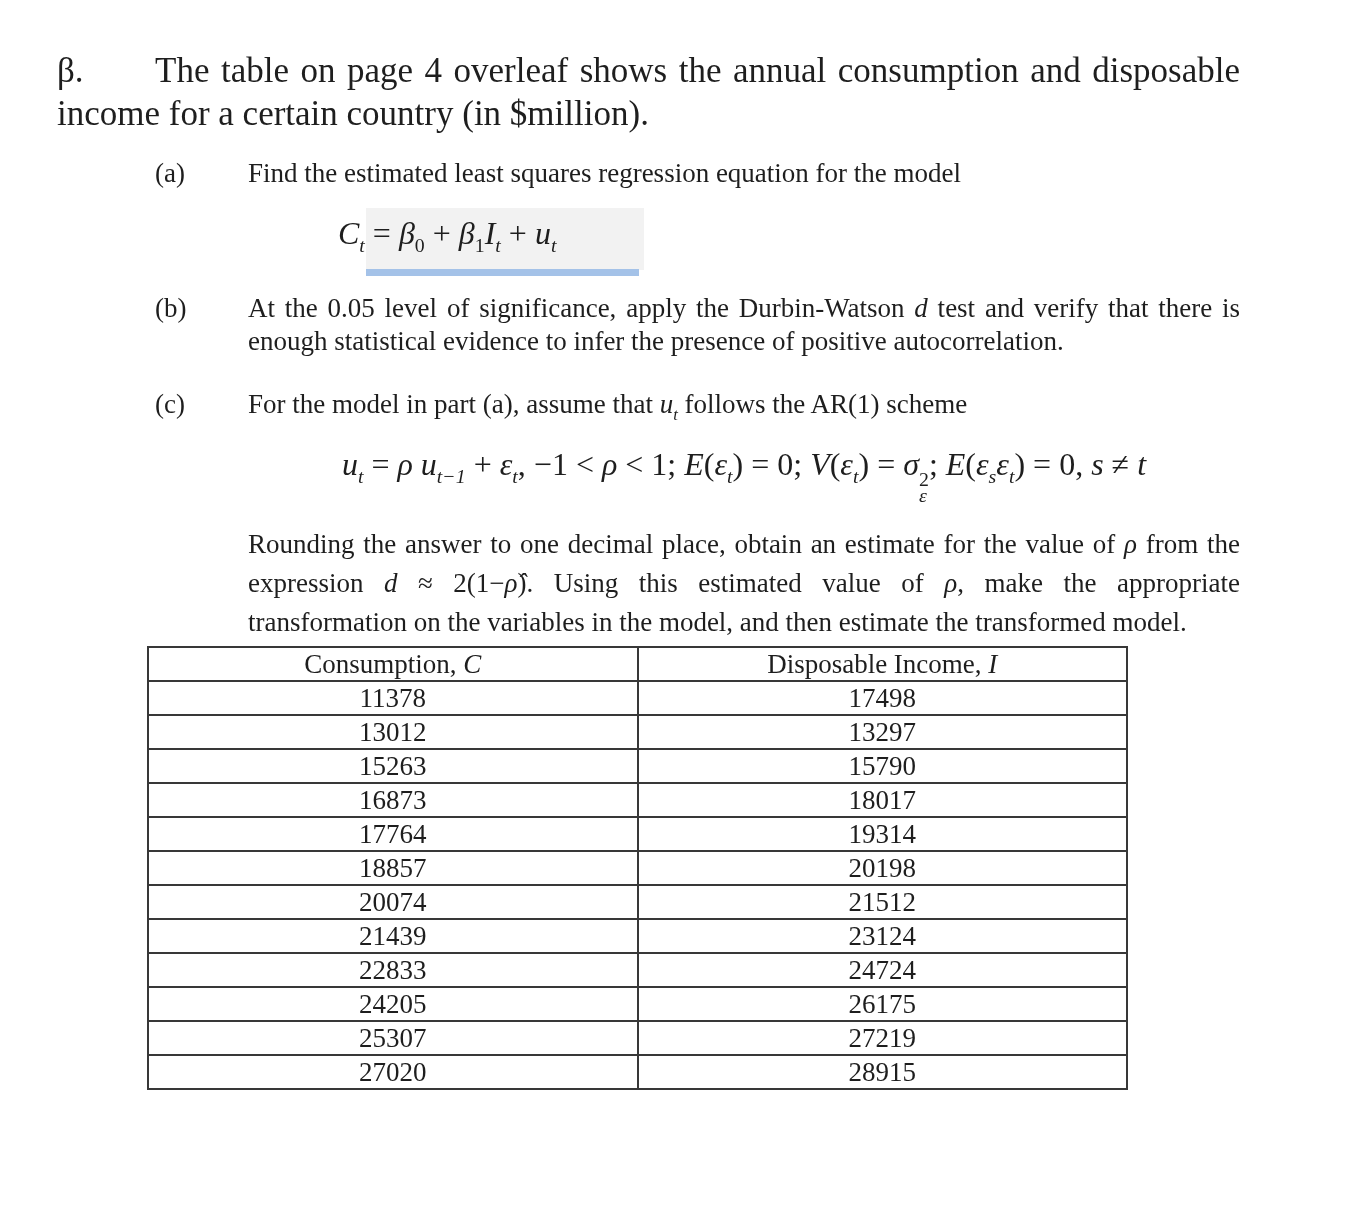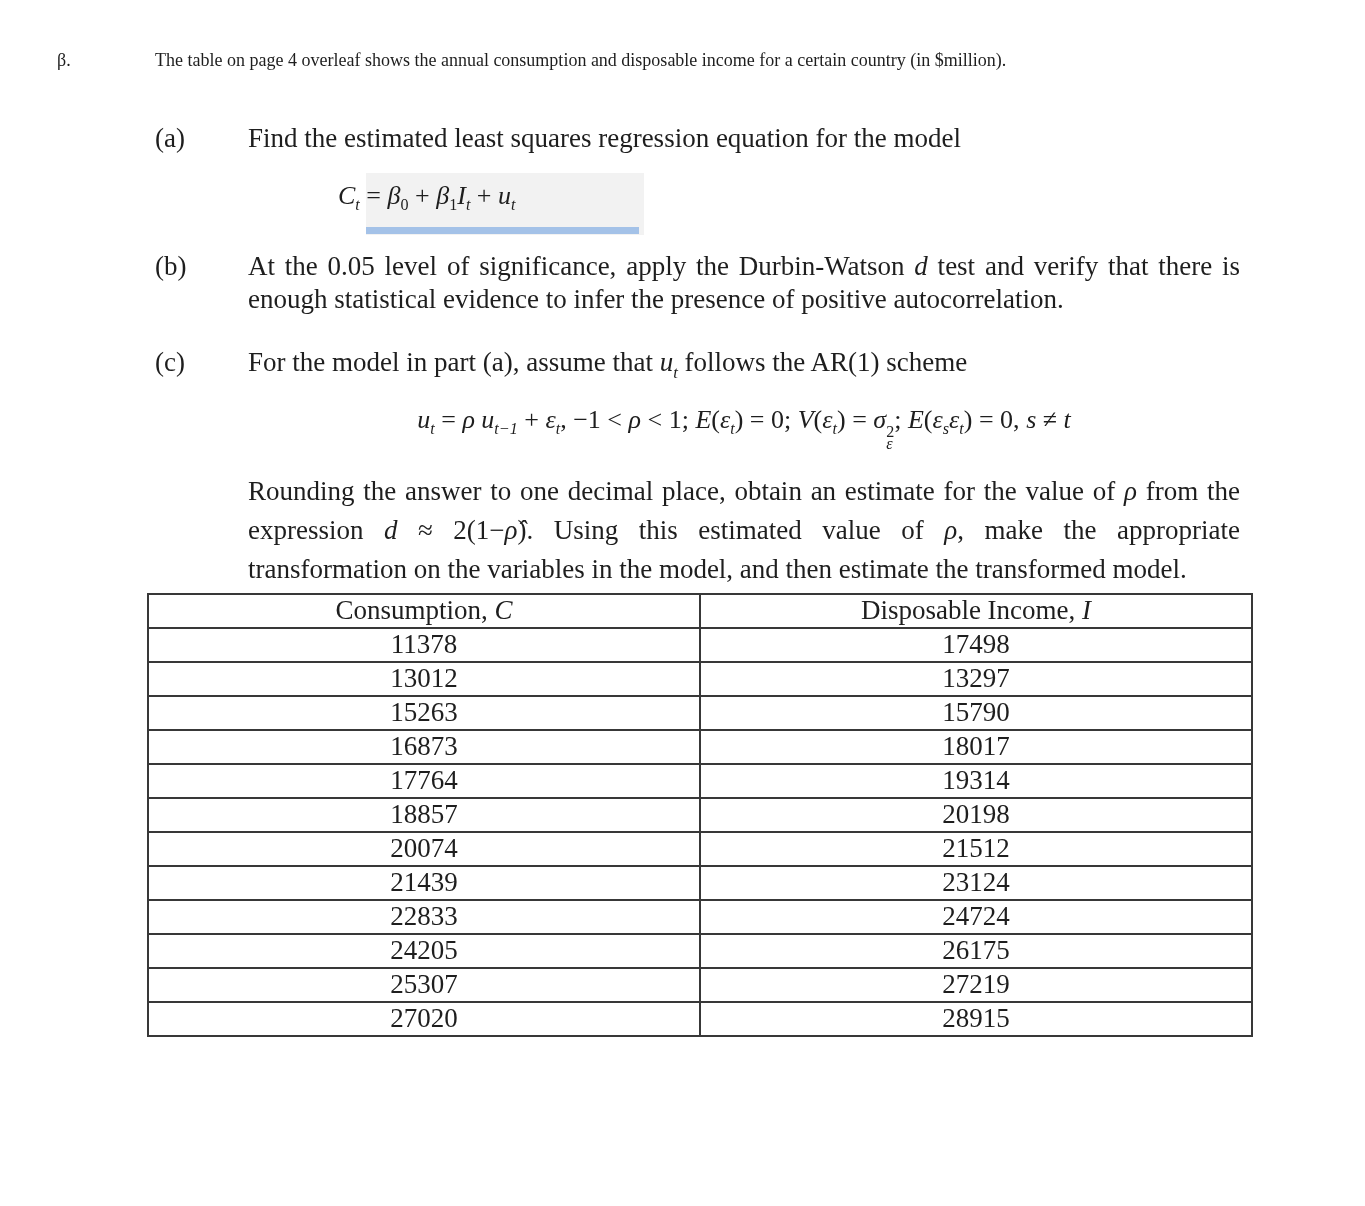--- a/index.html
+++ b/index.html
@@ -7,55 +7,55 @@
     width:1365px; height:1206px;
     background:#ffffff;
     color:#1e1e1e;
     font-family:"Liberation Serif", serif;
     overflow:hidden;
   }
   .page { padding:50px 125px 0 57px; }
   p { margin:0; }
 
   .heading {
-    font-size:18px; line-height:1.22;
+    font-size:35px; line-height:1.22;
     text-align:justify;
-    margin-bottom:50px;
+    margin-bottom:22px;
   }
   .qnum { display:inline-block; width:98px; }
 
   .parts { margin-left:98px; }
   .part { display:flex; }
   .part-label { flex:0 0 93px; font-size:27px; line-height:1.22; }
   .part-body  { flex:0 0 992px; width:992px; font-size:27px; line-height:1.22; }
   .just { text-align:justify; }
 
   .part-b { margin-top:16px; }
   .part-c { margin-top:30px; }
 
   .formula-wrap { position:relative; margin-top:24px; margin-left:90px; width:-moz-fit-content; width:fit-content; }
   .fx-highlight { position:absolute; left:28px; top:-6px; width:278px; height:62px; }
-  .formula { position:relative; font-size:26px; white-space:nowrap; }
+  .formula { position:relative; font-size:32px; white-space:nowrap; }
   .blue-bar { position:relative; margin:12px 0 0 28px; width:273px; height:7px; }
 
   .formula2-row { margin:20px 0 18px; text-align:center; }
   .para { line-height:1.45; margin-top:20px; }
 
   .i  { font-style:italic; }
   .n  { font-style:normal; }
   .sub  { font-style:italic; font-size:62%; vertical-align:-0.4em; }
   .subn { font-style:normal; font-size:62%; vertical-align:-0.4em; }
   .stack { display:inline-flex; flex-direction:column; align-items:flex-start;
            font-size:62%; line-height:0.9; vertical-align:-0.55em; }
   .st-sup { font-style:normal; }
   .st-sub { font-style:italic; margin-top:-2px; }
 
   table.data {
     border-collapse:collapse; table-layout:fixed;
-    width:1106px; margin:4px 0 0 90px;
+    width:981px; margin:4px 0 0 90px;
   }
   table.data th, table.data td {
     border:2px solid #383838;
     text-align:center; vertical-align:middle;
     font-size:27px; font-weight:normal;
     height:32px; padding:0; line-height:1.1;
   }
 </style>
 </head>
 <body>

